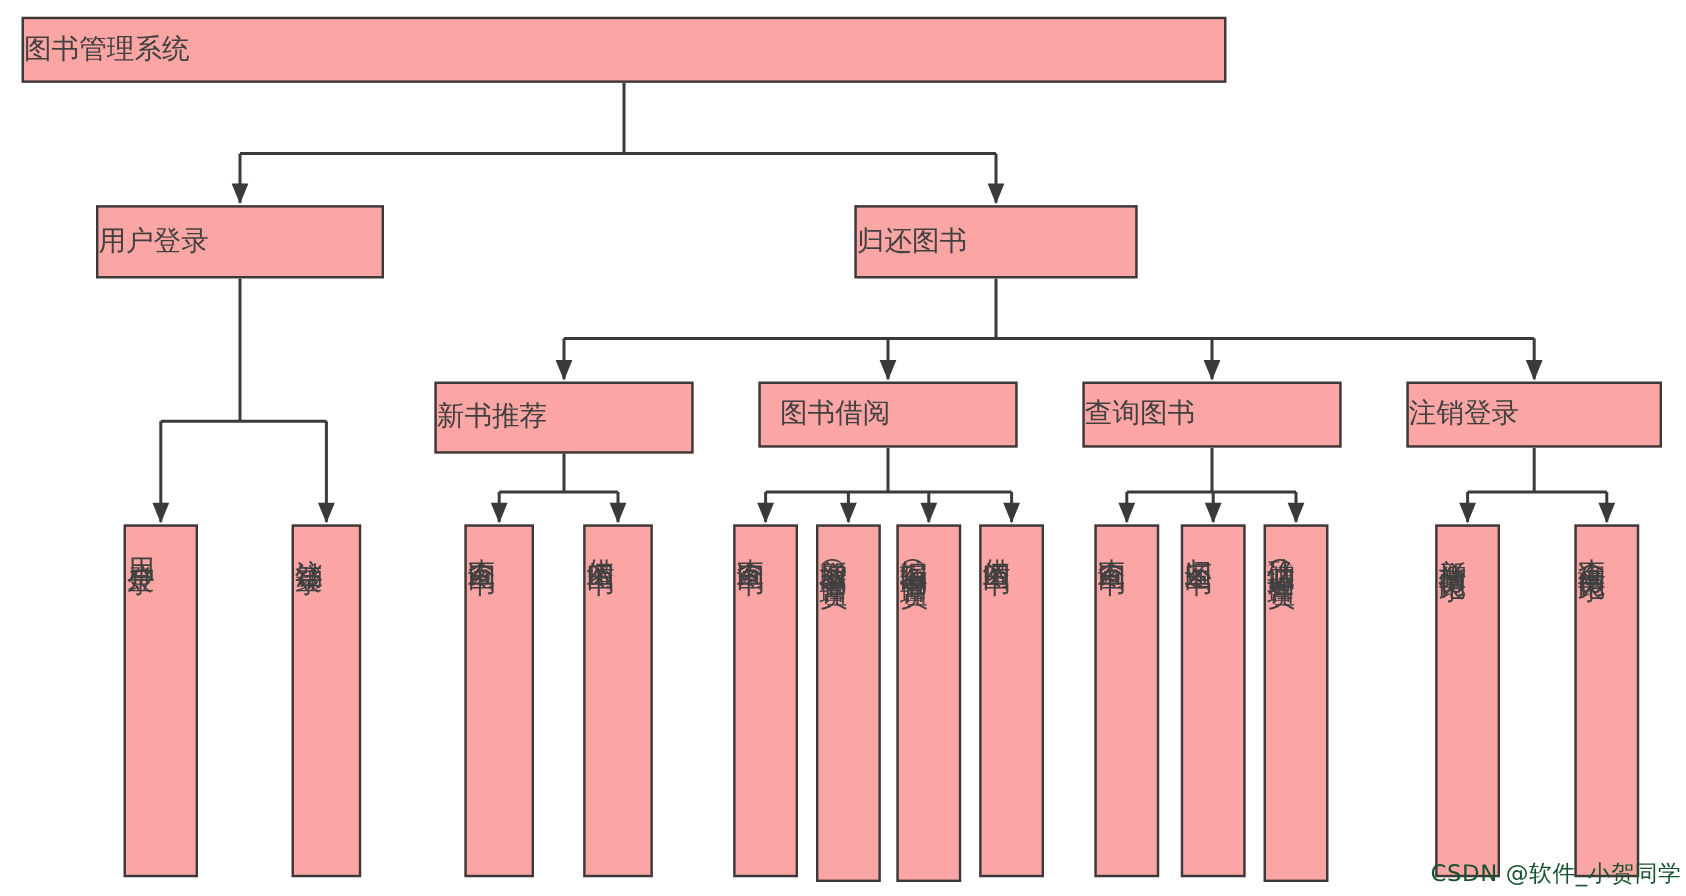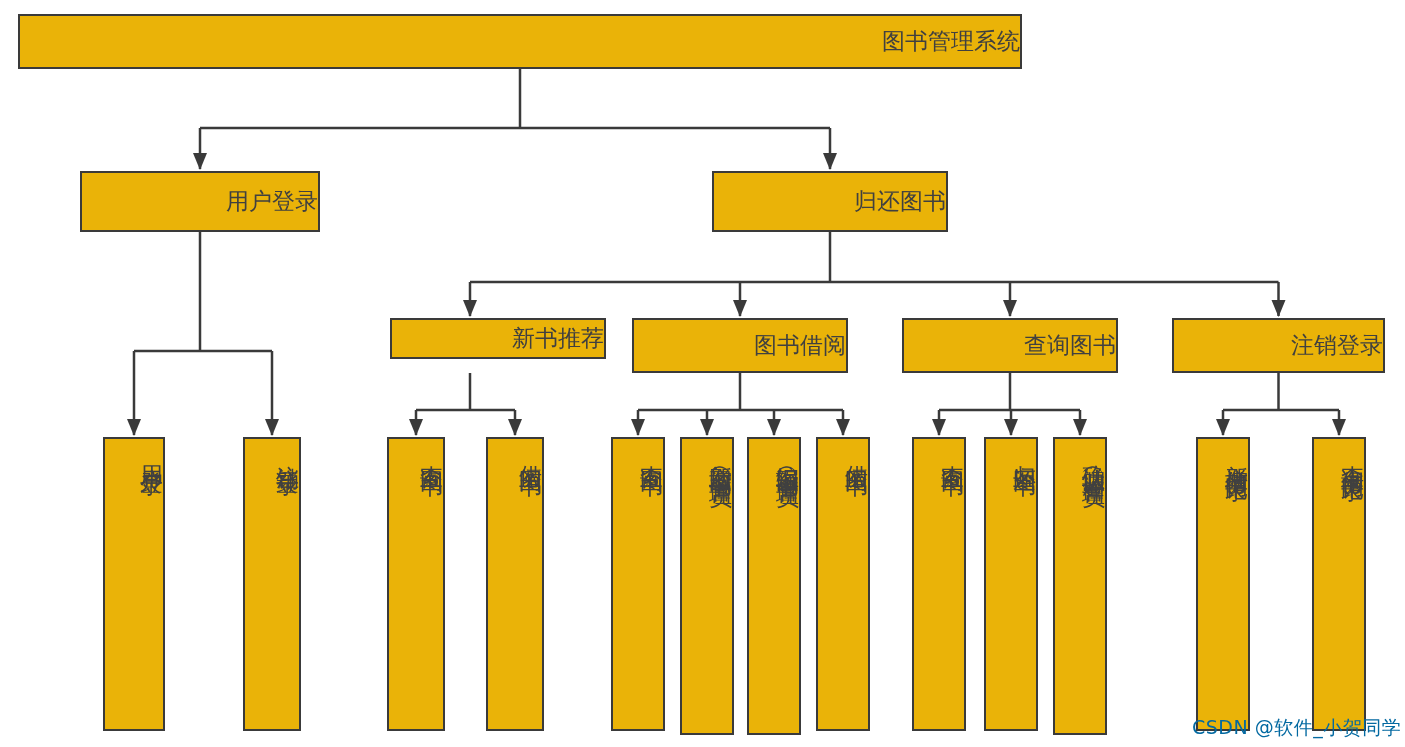--- a/index.html
+++ b/index.html
@@ -21,25 +21,25 @@
     position: absolute;
     left: 0;
     top: 0;
     width: 1405px;
     height: 747px;
     pointer-events: none;
   }
   .node {
     position: absolute;
     box-sizing: border-box;
-    background: #eab308;
+    background: #fca5a5;
     border: 2px solid #3a3a3a;
     display: flex;
     align-items: center;
-    justify-content: flex-end;
+    justify-content: flex-start;
     color: #404040;
   }
   .node .label {
     text-align: center;
     line-height: 1.18;
     white-space: nowrap;
   }
   .node.h .label {
     font-size: 23px;
   }
@@ -55,21 +55,21 @@
     writing-mode: vertical-rl;
     text-orientation: upright;
     font-size: 23px;
     letter-spacing: 3px;
     line-height: 1;
     white-space: nowrap;
   }
   .watermark {
     position: absolute;
     font-size: 19px;
-    color: #0369a1;
+    color: #14532d;
     white-space: nowrap;
     letter-spacing: 0.5px;
   }
 </style>
 </head>
 <body>
 
 <div id="canvas">
   <svg id="edges" viewBox="0 0 1405 747">
       <path d="M 520 69 L 520 128" stroke="#3a3a3a" stroke-width="2.5" fill="none"></path>
@@ -128,24 +128,24 @@
   <div id="nodes">
       <div class="node h root" style="left: 18px; top: 14px; width: 1004px; height: 55px;">
         <span class="label">图书管理系统</span>
       </div>
       <div class="node h lvl2" style="left: 80px; top: 171px; width: 240px; height: 61px;">
         <span class="label">用户登录</span>
       </div>
       <div class="node h lvl2" style="left: 712px; top: 171px; width: 236px; height: 61px;">
         <span class="label">归还图书</span>
       </div>
-      <div class="node h lvl3" style="left: 362px; top: 318px; width: 216px; height: 41px; margin-left: 28px;">
+      <div class="node h lvl3" style="left: 362px; top: 318px; width: 216px; height: 60px;">
         <span class="label">新书推荐</span>
       </div>
-      <div class="node h lvl3" style="left: 632px; top: 318px; width: 216px; height: 55px;">
+      <div class="node h lvl3" style="left: 632px; top: 318px; width: 216px; height: 55px; padding-left: 16px;">
         <span class="label">图书借阅</span>
       </div>
       <div class="node h lvl3" style="left: 902px; top: 318px; width: 216px; height: 55px;">
         <span class="label">查询图书</span>
       </div>
       <div class="node h lvl3" style="left: 1172px; top: 318px; width: 213px; height: 55px;">
         <span class="label">注销登录</span>
       </div>
       <div class="node v leaf" style="left: 103px; top: 437px; width: 62px; height: 294px;">
         <span class="label">用户登录</span>

